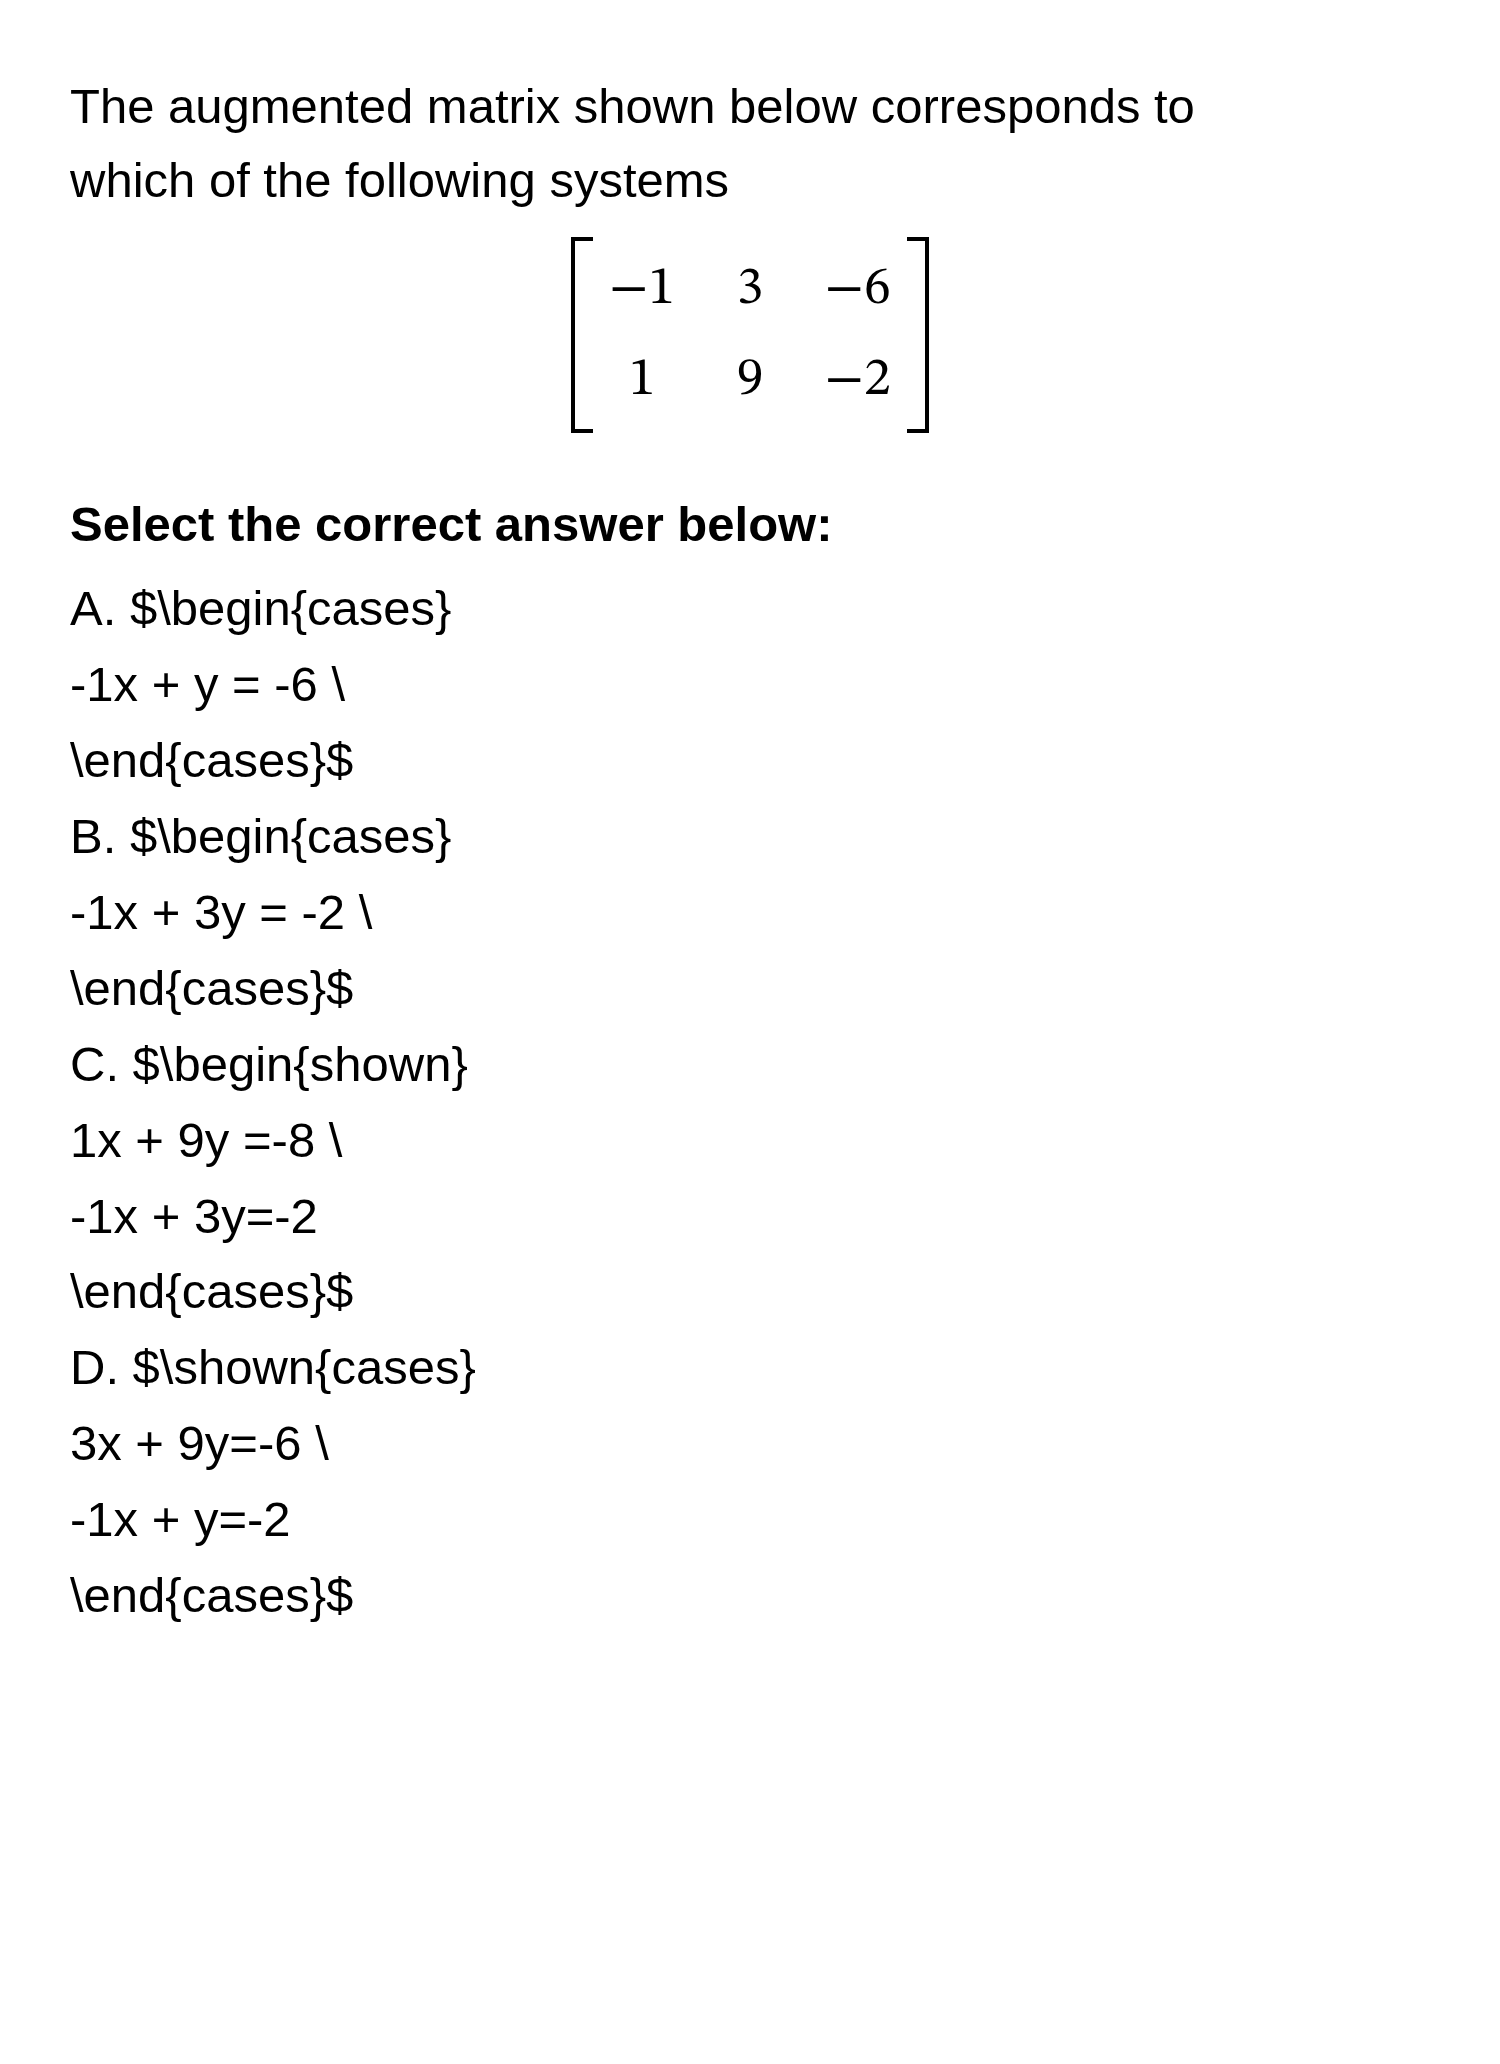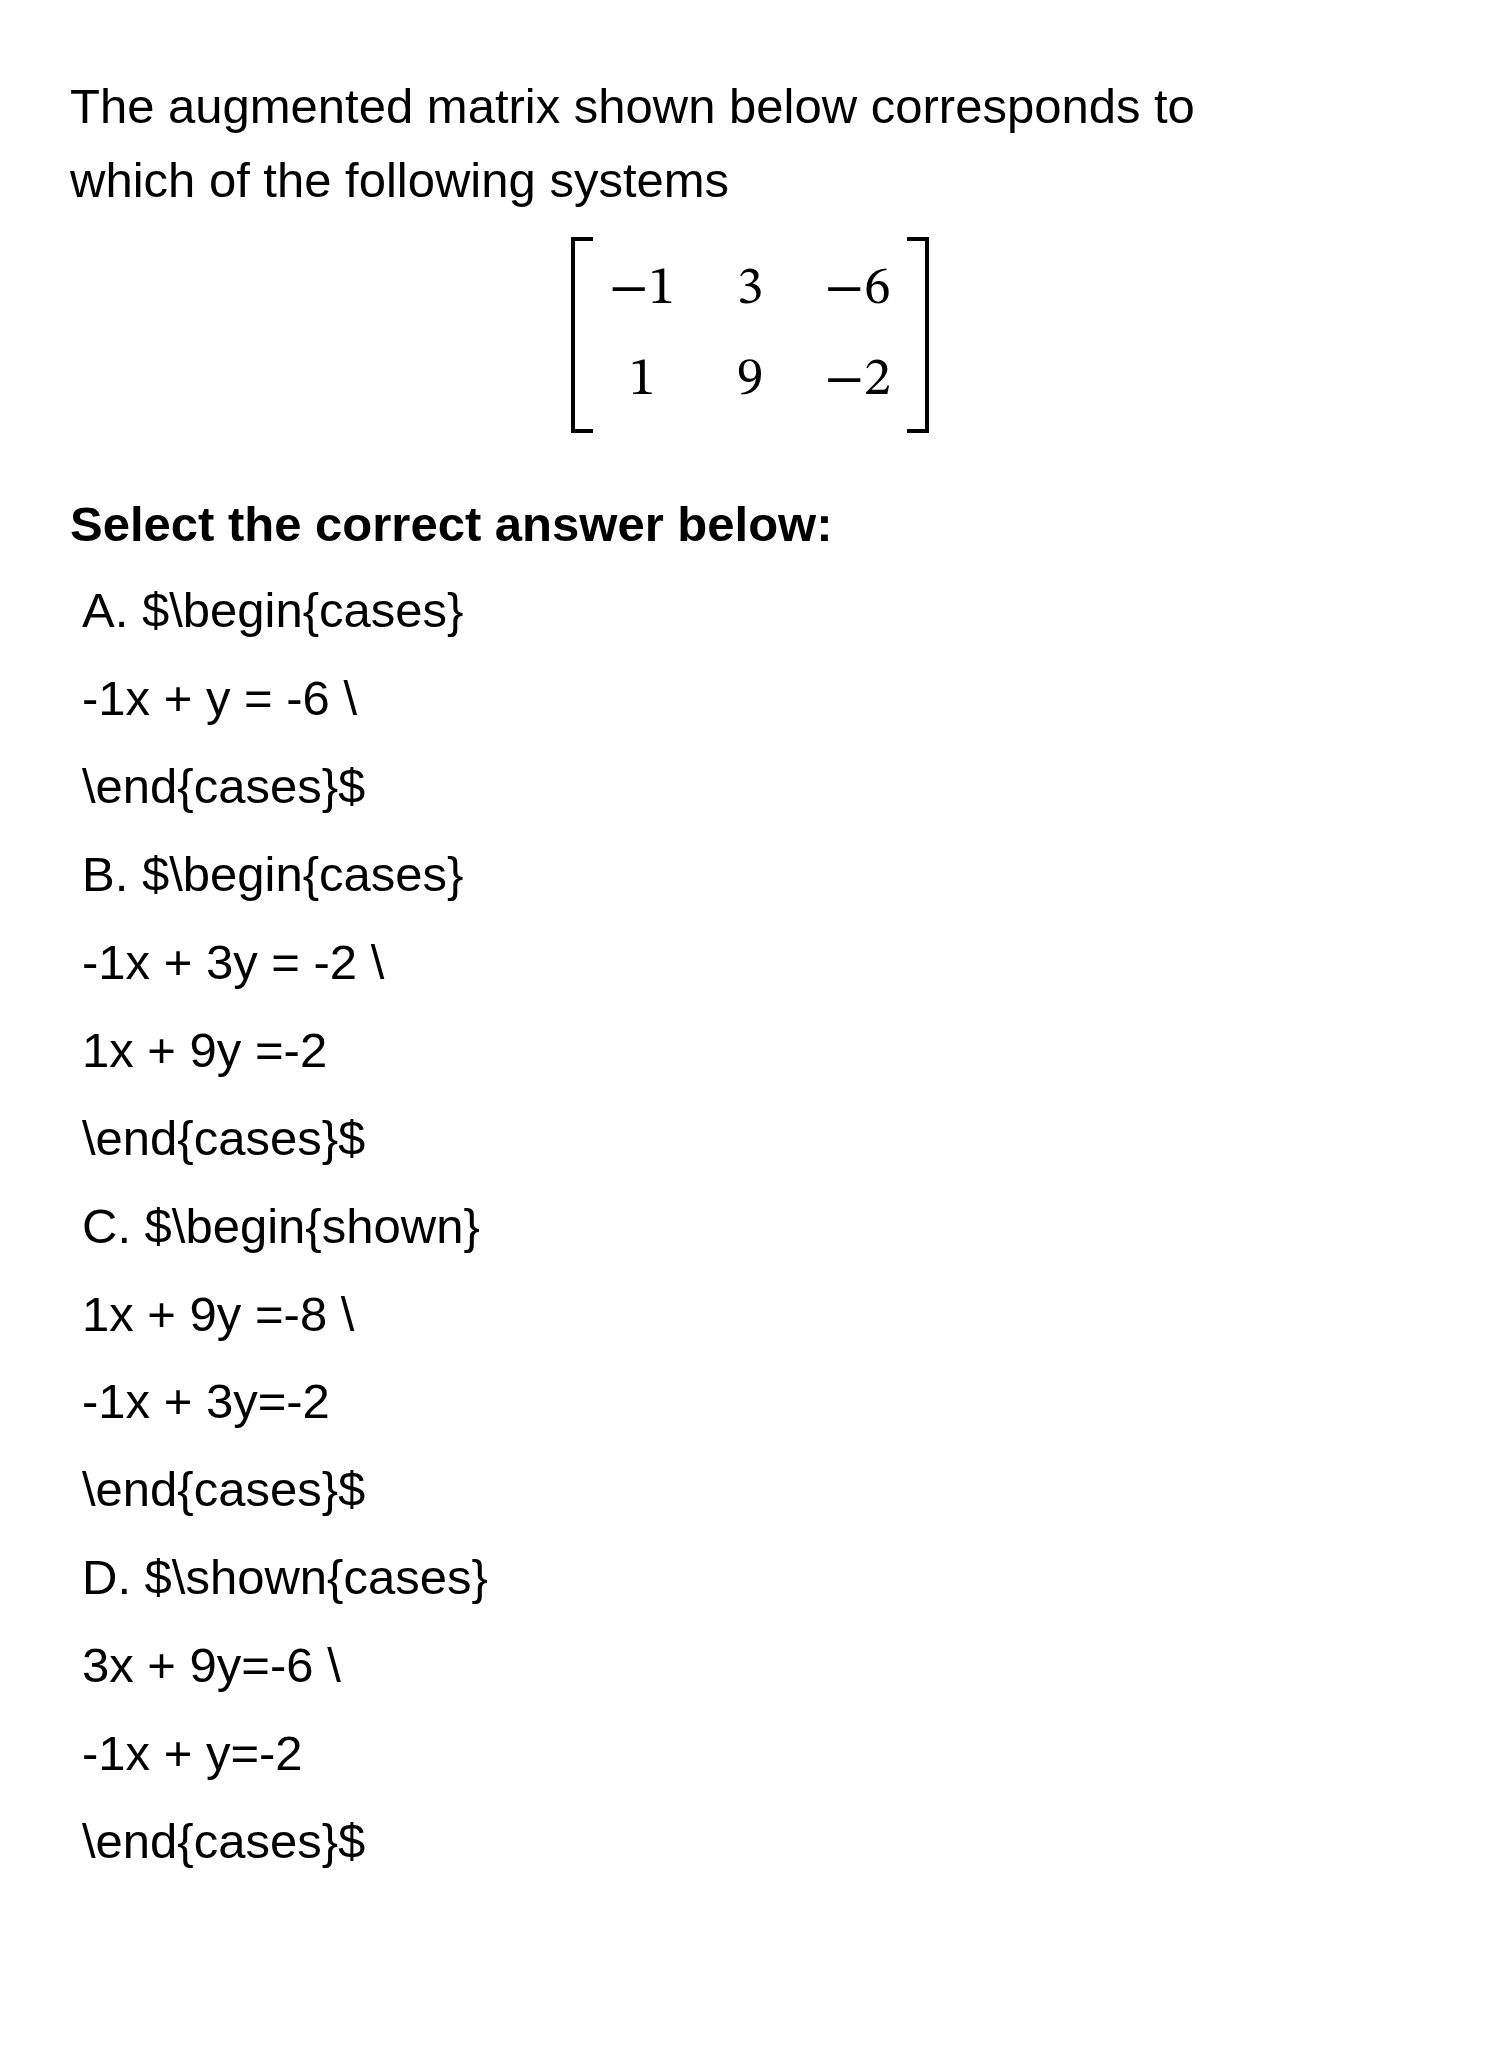--- a/index.html
+++ b/index.html
@@ -77,21 +77,21 @@
     }
     .matrix-cell {
       text-align: center;
       min-width: 40px;
     }
     .instruction {
       margin-bottom: 10px;
       font-weight: bold;
     }
     .option-line {
-      margin: 12px;
+      margin: 0;
       line-height: 1.55;
     }
   </style>
 </head>
 <body>
 
 <div class="question-text">
   <span>The augmented matrix shown below corresponds to</span><br>
   <span>which of the following systems</span>
 </div>
@@ -115,21 +115,20 @@
 
 <div>
   <div class="option-line">A. $\begin{cases}</div>
   <div class="option-line">-1x + y = -6 \</div>
   <div class="option-line">\end{cases}$</div>
 </div>
 
 <div>
   <div class="option-line">B. $\begin{cases}</div>
   <div class="option-line">-1x + 3y = -2 \</div>
-  <div class="option-line">1x + 9y =-2</div>
   <div class="option-line">\end{cases}$</div>
 </div>
 
 <div>
   <div class="option-line">C. $\begin{shown}</div>
   <div class="option-line">1x + 9y =-8 \</div>
   <div class="option-line">-1x + 3y=-2</div>
   <div class="option-line">\end{cases}$</div>
 </div>
 

